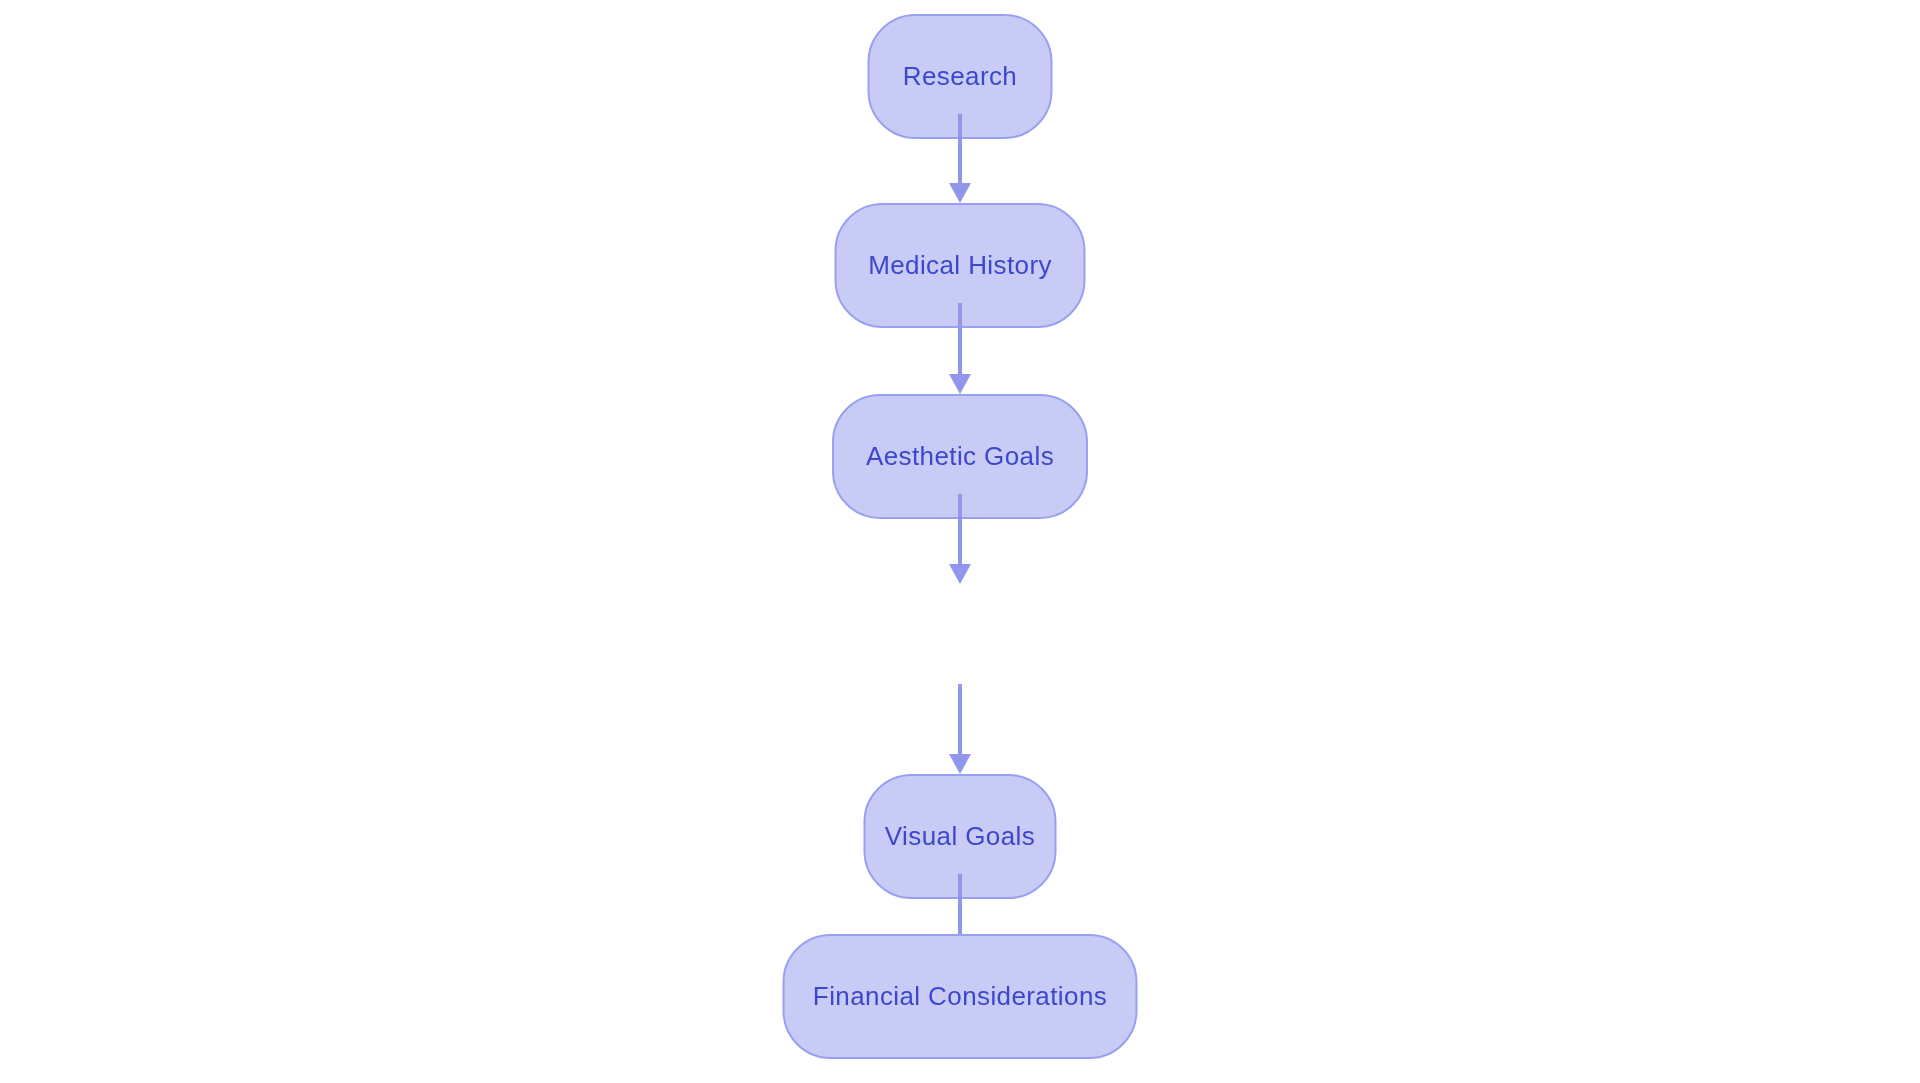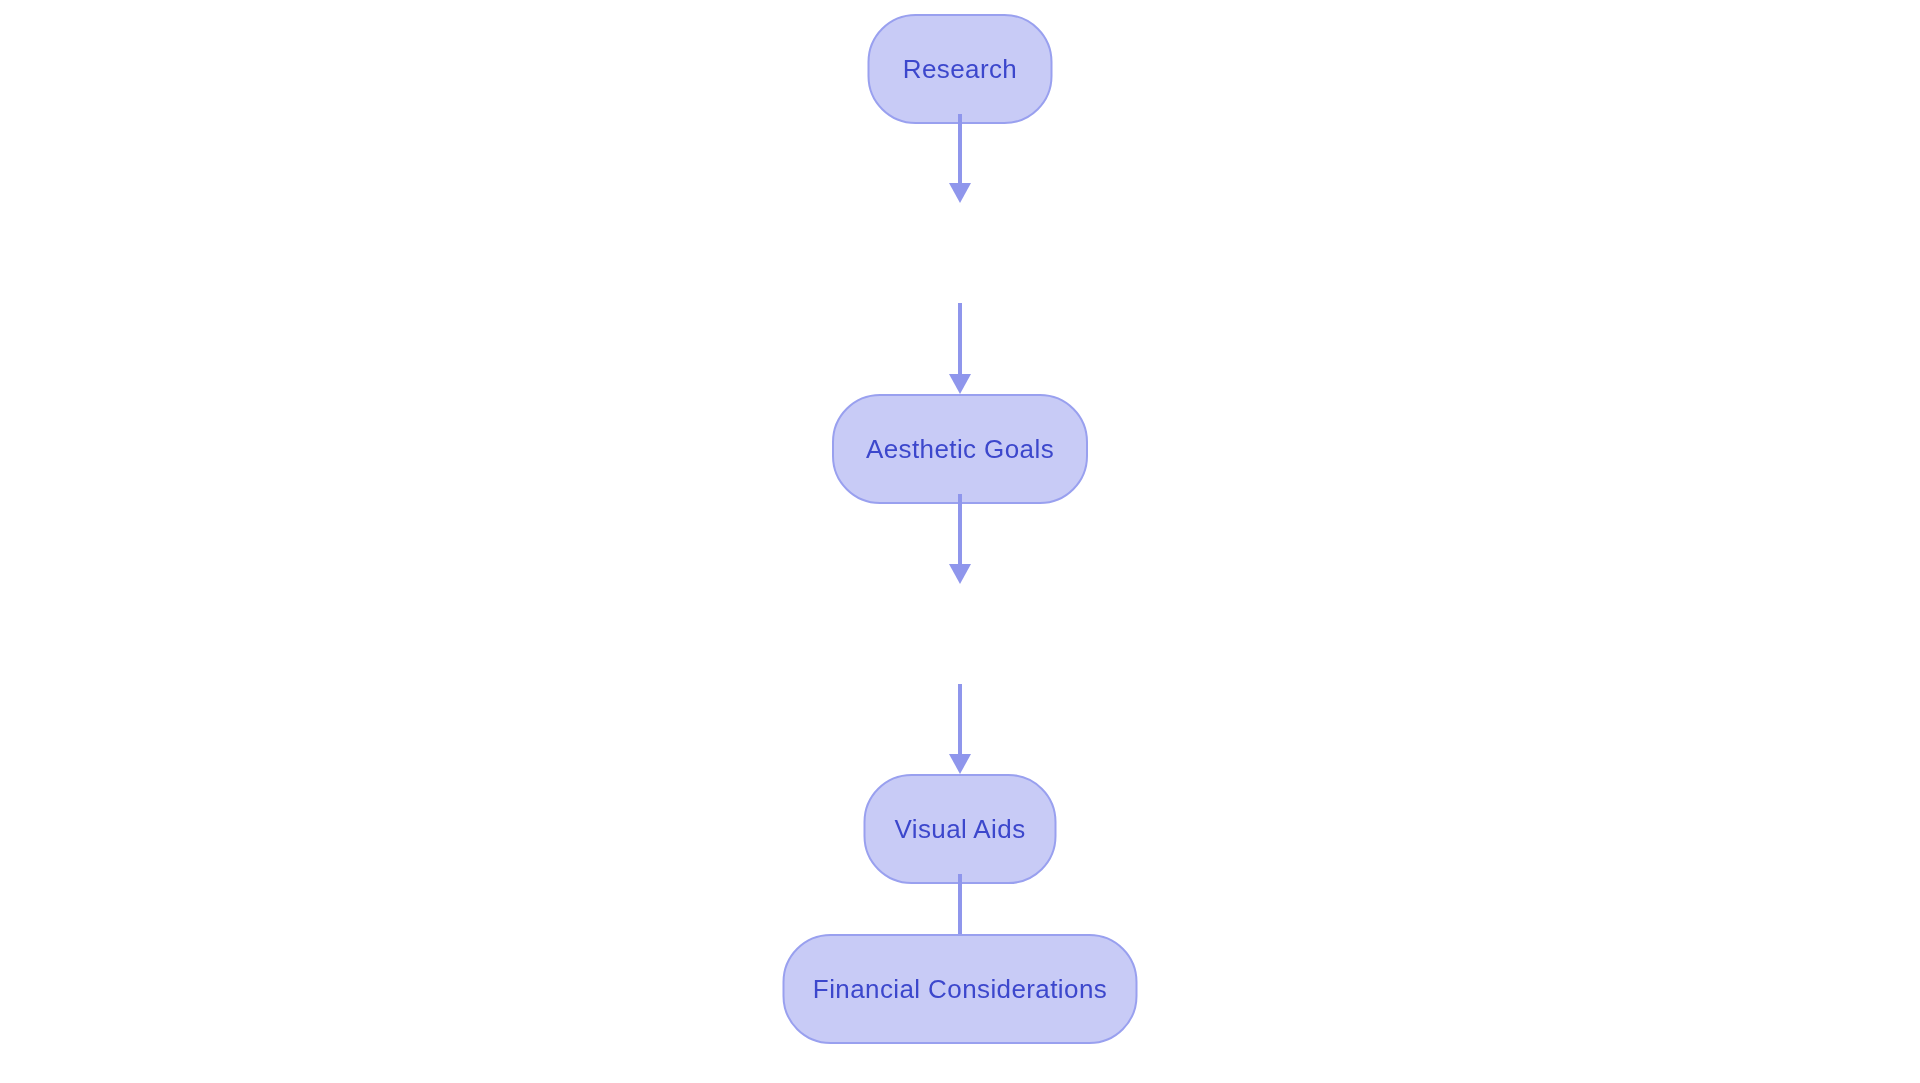--- a/index.html
+++ b/index.html
@@ -16,21 +16,21 @@
     width: 1920px;
     height: 1083px;
     background: var(--bg);
     overflow: hidden;
     font-family: "Liberation Sans", "DejaVu Sans", sans-serif;
   }
   .node {
     position: absolute;
     left: 960px;
     transform: translateX(-50%);
-    height: 110px;
+    height: 125px;
     border-radius: 48px;
     background: var(--node-fill);
     border: 2px solid var(--node-border);
     display: flex;
     align-items: center;
     justify-content: center;
     color: var(--text-color);
     font-size: 26px;
     letter-spacing: 0.4px;
     white-space: nowrap;
@@ -81,20 +81,23 @@
 
   <div class="node n1">
     <span>Research</span>
   </div>
 
   <div class="arrow a1">
     <div class="shaft"></div>
     <div class="head"></div>
   </div>
 
+  <div class="node n2">
+    <span>Medical History</span>
+  </div>
 
   <div class="arrow a2">
     <div class="shaft"></div>
     <div class="head"></div>
   </div>
 
   <div class="node n3">
     <span>Aesthetic Goals</span>
   </div>
 
@@ -103,21 +106,21 @@
     <div class="head"></div>
   </div>
 
 
   <div class="arrow a4">
     <div class="shaft"></div>
     <div class="head"></div>
   </div>
 
   <div class="node n5">
-    <span>Visual Aids</span>
+    <span>Visual Goals</span>
   </div>
 
   <div class="arrow a5">
     <div class="shaft"></div>
     <div class="head"></div>
   </div>
 
   <div class="node n6">
     <span>Financial Considerations</span>
   </div>

